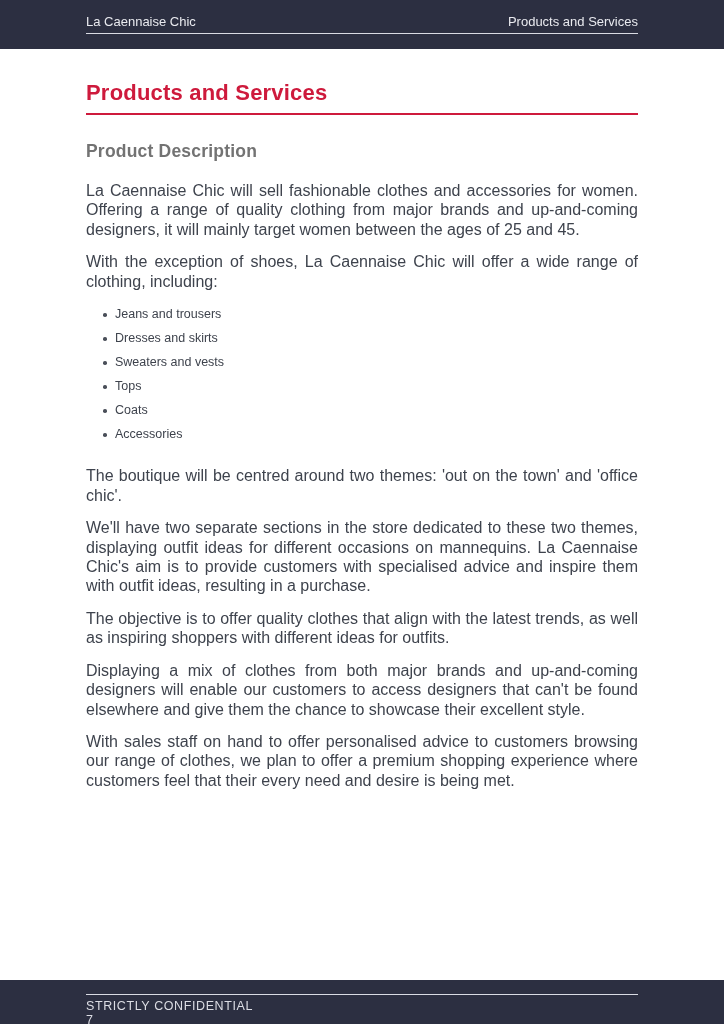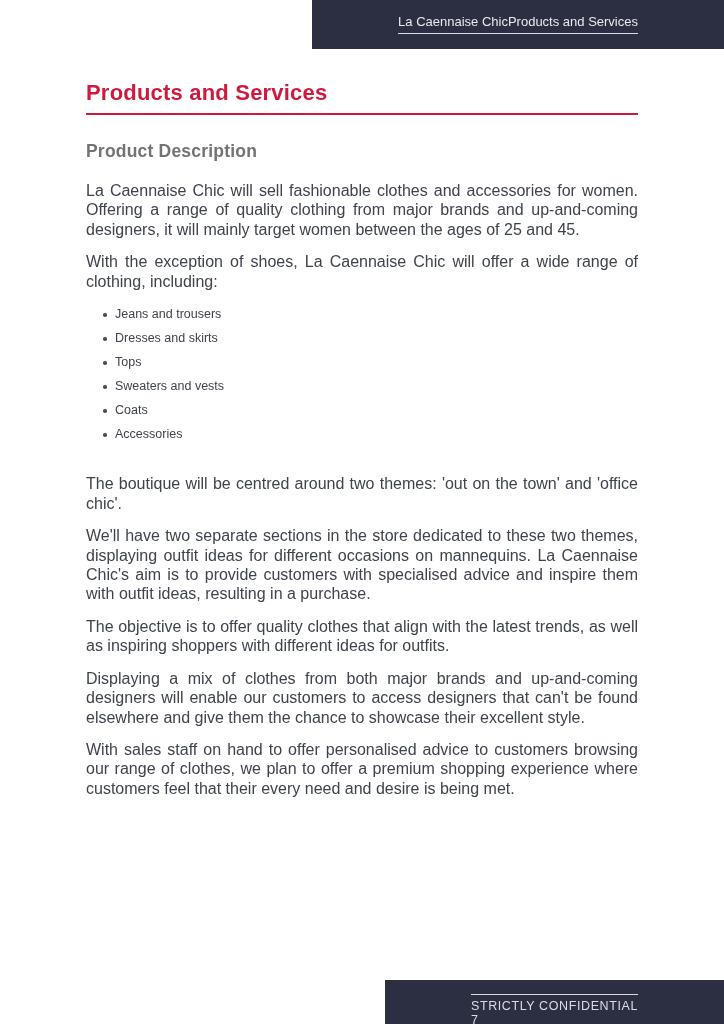--- a/index.html
+++ b/index.html
@@ -1,15 +1,15 @@
 <!DOCTYPE html>
 <html><head>
 <meta charset="utf-8">
 <style>
-  * { margin: 0; padding: 0; box-sizing: border-box; align-items: flex-end; }
+  * { margin: 0; padding: 0; box-sizing: border-box; }
   html, body { background: #ffffff; }
   .page {
     position: relative;
     width: 724px;
     height: 1024px;
     background: #ffffff;
     font-family: "Liberation Sans", sans-serif;
     display: flex;
     flex-direction: column;
     overflow: hidden;
@@ -57,21 +57,21 @@
     margin-top: 19px;
     margin-bottom: 0;
     font-size: 16px;
     line-height: 19.4px;
     color: #3e434d;
     text-align: justify;
   }
   .content p + p { margin-top: 13px; }
   .bullet-list {
     list-style: none;
-    margin: 14px 0 30px 0;
+    margin: 14px 0 22px 0;
     padding-left: 17px;
   }
   .bullet-list li {
     position: relative;
     padding-left: 12px;
     font-size: 12.5px;
     line-height: 19.4px;
     color: #3e434d;
     margin-bottom: 4.6px;
   }
@@ -124,22 +124,22 @@
   <div class="content">
     <div class="doc-title">Products and Services</div>
     <div class="section-heading">Product Description</div>
 
     <p>La Caennaise Chic will sell fashionable clothes and accessories for women. Offering a range of quality clothing from major brands and up-and-coming designers, it will mainly target women between the ages of 25 and 45.</p>
     <p>With the exception of shoes, La Caennaise Chic will offer a wide range of clothing, including:</p>
 
     <ul class="bullet-list">
       <li>Jeans and trousers</li>
       <li>Dresses and skirts</li>
+      <li>Sweaters and vests</li>
       <li>Tops</li>
-      <li>Sweaters and vests</li>
       <li>Coats</li>
       <li>Accessories</li>
     </ul>
 
     <p>The boutique will be centred around two themes: 'out on the town' and 'office chic'.</p>
     <p>We'll have two separate sections in the store dedicated to these two themes, displaying outfit ideas for different occasions on mannequins. La Caennaise Chic's aim is to provide customers with specialised advice and inspire them with outfit ideas, resulting in a purchase.</p>
     <p>The objective is to offer quality clothes that align with the latest trends, as well as inspiring shoppers with different ideas for outfits.</p>
     <p>Displaying a mix of clothes from both major brands and up-and-coming designers will enable our customers to access designers that can't be found elsewhere and give them the chance to showcase their excellent style.</p>
     <p>With sales staff on hand to offer personalised advice to customers browsing our range of clothes, we plan to offer a premium shopping experience where customers feel that their every need and desire is being met.</p>
   </div>

